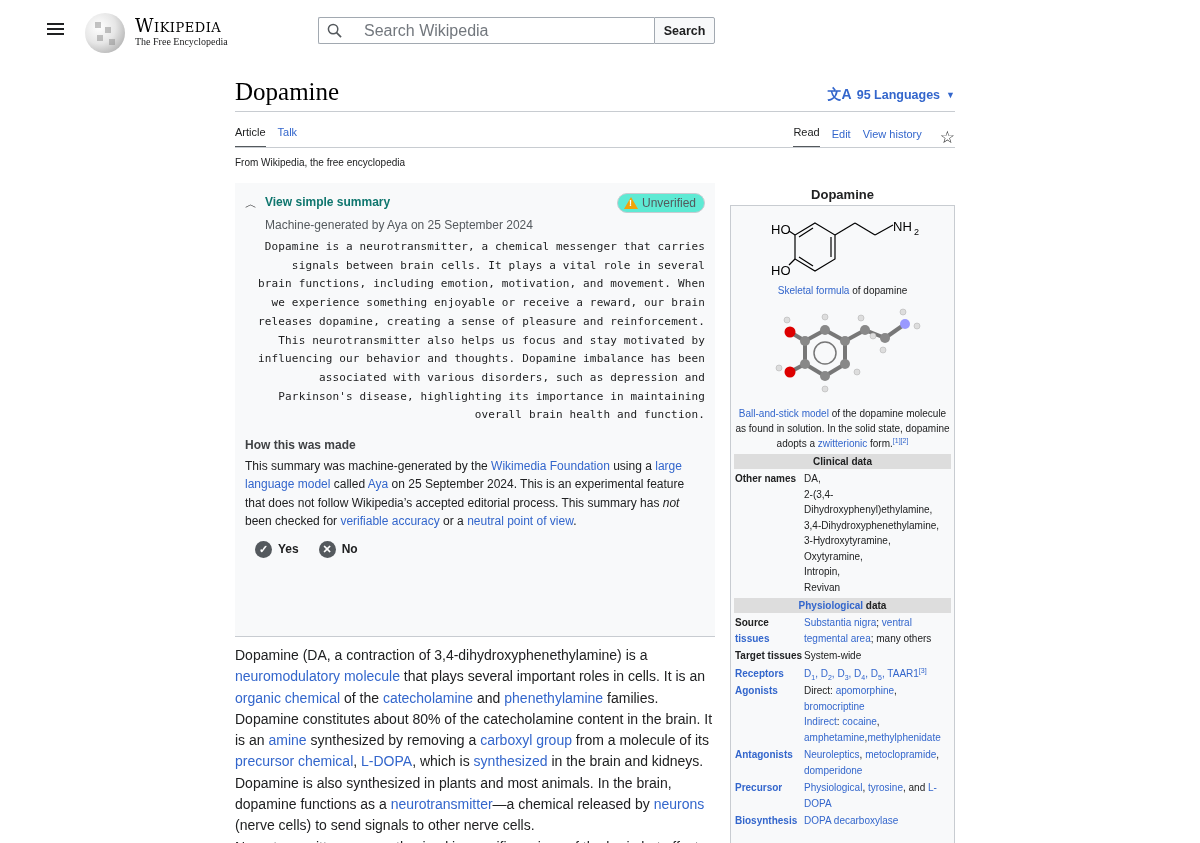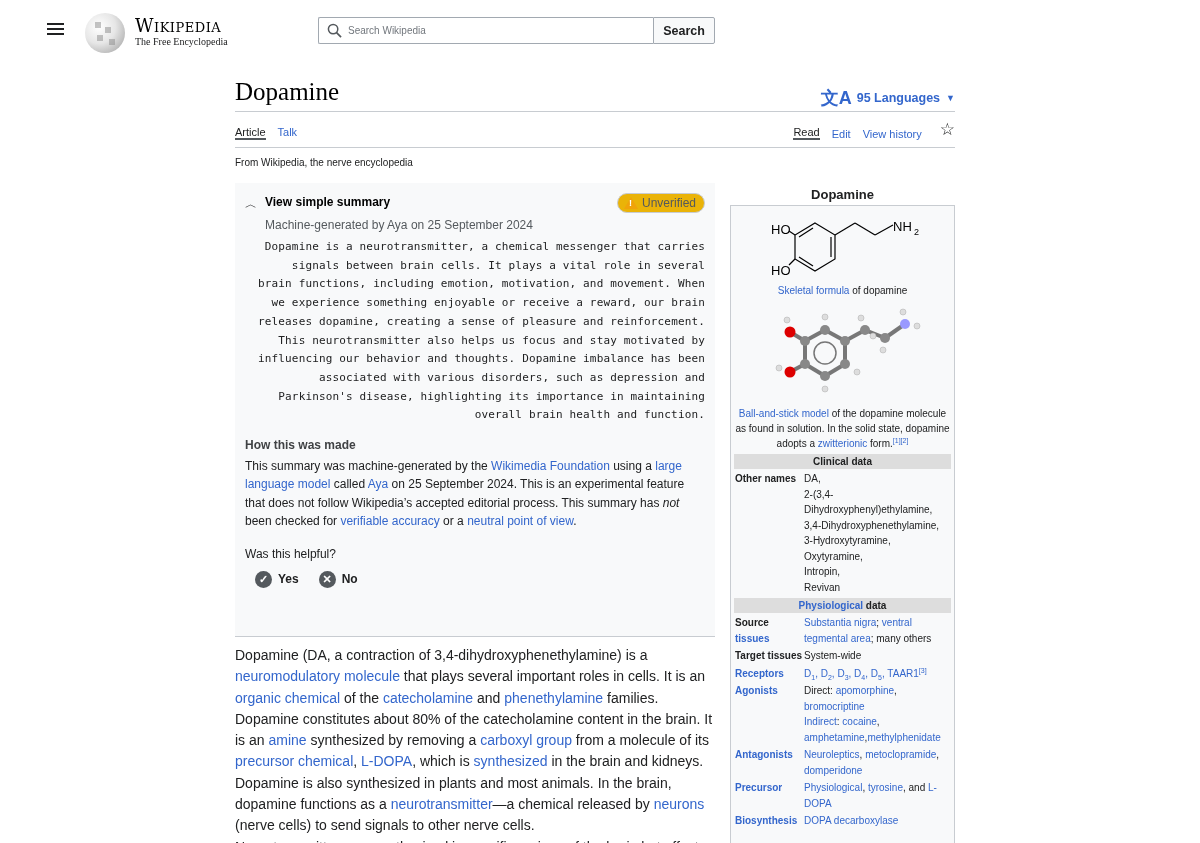--- a/index.html
+++ b/index.html
@@ -12,47 +12,47 @@
   .hamburger { position: absolute; left: 47px; top: 23px; width: 17px; height: 14px; cursor: pointer; }
   .hamburger span { display: block; height: 2px; background: #202122; margin-bottom: 3px; }
   .logo-globe { position: absolute; left: 85px; top: 13px; width: 40px; height: 40px; border-radius: 50%;
     background: radial-gradient(circle at 35% 35%, #ffffff 0%, #e6e6e6 45%, #9a9a9a 100%); }
   .logo-globe .piece { position: absolute; width: 6px; height: 6px; background: #8a8a8a; opacity: .5; }
   .wordmark { position: absolute; left: 135px; top: 17px; }
   .wordmark .name { font-family: "DejaVu Serif", serif; font-size: 18px; letter-spacing: 0.5px; color: #000; line-height: 18px; font-variant: small-caps; }
   .wordmark .tag { font-family: "Liberation Serif", serif; font-size: 10px; color: #202122; margin-top: 1px; }
   .search { position: absolute; left: 318px; top: 17px; width: 397px; height: 27px; display: flex; }
   .search-box { flex: 1; border: 1px solid #a2a9b1; border-right: none; border-radius: 2px 0 0 2px; display: flex; align-items: center; padding-left: 8px; background: #fff; }
-  .search-box input { border: none; outline: none; font-family: "Liberation Sans", sans-serif; font-size: 10px; color: #202122; margin-left: 6px; width: 290px; background: transparent; }
+  .search-box input { border: none; outline: none; font-family: "Liberation Sans", sans-serif; font-size: 16px; color: #202122; margin-left: 22px; width: 290px; background: transparent; }
   .search-box input::placeholder { color: #72777d; }
   .search-btn { width: 62px; border: 1px solid #a2a9b1; border-radius: 0 2px 2px 0; background: #f8f9fa; font-family: "Liberation Sans", sans-serif; font-size: 12.5px; font-weight: bold; color: #202122; cursor: pointer; }
 
   
   .page-title { position: absolute; left: 235px; top: 78px; font-family: "Liberation Serif", serif; font-size: 25px; color: #000; }
   .lang-btn { position: absolute; right: 245px; top: 86px; display: flex; align-items: center; color: #3366cc; font-size: 12.5px; font-weight: bold; cursor: pointer; }
-  .lang-btn .xa { font-size: 18px; margin-right: 5px; }
+  .lang-btn .xa { font-size: 14px; margin-right: 5px; }
   .lang-btn .chev { margin-left: 6px; font-size: 9px; }
   .title-rule { position: absolute; left: 235px; top: 111px; width: 720px; height: 1px; background: #c8ccd1; }
 
   .tabs-left { position: absolute; left: 235px; top: 126px; display: flex; gap: 12px; font-size: 11px; }
   .tabs-right { position: absolute; right: 245px; top: 126px; display: flex; gap: 12px; font-size: 11px; align-items: flex-end; }
-  .tab { cursor: pointer; }
+  .tab { padding-bottom: 8px; cursor: pointer; }
   .tab.active { color: #202122; border-bottom: 2px solid #54595d; }
   .tab.link { color: #3366cc; }
   .star { font-size: 17px; color: #202122; margin-left: 6px; margin-top: -10px; cursor: pointer; }
   .tabs-rule { position: absolute; left: 235px; top: 147px; width: 720px; height: 1px; background: #c8ccd1; }
   .from-wiki { position: absolute; left: 235px; top: 157px; font-size: 10px; color: #202122; }
 
   
   .summary { position: absolute; left: 235px; top: 183px; width: 480px; height: 454px; background: #f8f9fa; border-bottom: 1px solid #c8ccd1; padding: 12px 10px; }
   .sum-head { display: flex; align-items: flex-start; }
   .sum-head .caret { font-size: 12px; width: 20px; margin-top: 1px; }
-  .sum-title { font-size: 12px; font-weight: bold; color: #000000; }
+  .sum-title { font-size: 12px; font-weight: bold; color: #0f766e; }
   .sum-sub { font-size: 12px; color: #54595d; margin-left: 20px; margin-top: 5px; }
-  .badge { position: absolute; right: 10px; top: 10px; border: 1px solid #c8ccd1; border-radius: 12px; padding: 2px 8px 2px 6px; font-size: 12px; color: #54595d; background: #eab308; display: flex; align-items: center; gap: 4px; }
+  .badge { position: absolute; right: 10px; top: 10px; border: 1px solid #c8ccd1; border-radius: 12px; padding: 2px 8px 2px 6px; font-size: 12px; color: #54595d; background: #5eead4; display: flex; align-items: center; gap: 4px; }
   .warn { width: 0; height: 0; border-left: 7px solid transparent; border-right: 7px solid transparent; border-bottom: 12px solid #f0a30a; position: relative; }
   .warn::after { content: "!"; position: absolute; left: -2px; top: 1px; font-size: 9px; font-weight: bold; color: #fff; }
   .sec-h { font-size: 12px; font-weight: bold; color: #404244; }
   .mono { font-family: "DejaVu Sans Mono", monospace; font-size: 11px; line-height: 18.7px; color: #202122; white-space: pre; margin-top: 6px; letter-spacing: 0.15px; text-align: right; }
   .how { font-size: 12px; line-height: 18.4px; color: #202122; margin-top: 5px; }
   .helpful { font-size: 12px; color: #202122; margin-top: 16px; }
   .fb { display: flex; gap: 20px; margin-top: 10px; margin-left: 10px; }
   .fb-btn { display: flex; align-items: center; gap: 6px; font-size: 12px; font-weight: bold; cursor: pointer; }
   .fb-btn .circ { width: 17px; height: 17px; border-radius: 50%; background: #54595d; color: #fff; font-size: 11px; display: flex; align-items: center; justify-content: center; }
 
@@ -116,21 +116,21 @@
   <span class="tab active">Article</span>
   <span class="tab link">Talk</span>
 </div>
 <div class="tabs-right">
   <span class="tab active">Read</span>
   <span class="tab link">Edit</span>
   <span class="tab link">View history</span>
   <span class="star">☆</span>
 </div>
 <div class="tabs-rule"></div>
-<div class="from-wiki">From Wikipedia, the nerve encyclopedia</div>
+<div class="from-wiki">From Wikipedia, the free encyclopedia</div>
 
 <div class="summary">
   <div class="sum-head">
     <span class="caret">︿</span>
     <span class="sum-title">View simple summary</span>
   </div>
   <div class="sum-sub">Machine-generated by Aya on 25 September 2024</div>
   <div class="badge">
     <span class="warn"></span>
     <span>Unverified</span>
@@ -143,21 +143,20 @@
 <span>releases dopamine, creating a sense of pleasure and reinforcement.</span>
 <span>This neurotransmitter also helps us focus and stay motivated by</span>
 <span>influencing our behavior and thoughts. Dopamine imbalance has been</span>
 <span>associated with various disorders, such as depression and</span>
 <span>Parkinson's disease, highlighting its importance in maintaining</span>
 <span>overall brain health and function.</span></div>
 
   <div class="sec-h" style="margin-top:13px;">How this was made</div>
   <div class="how"><span>This summary was machine-generated by the </span><a class="link">Wikimedia Foundation</a><span> using a </span><a class="link">large language model</a><span> called </span><a class="link">Aya</a><span> on 25 September 2024. This is an experimental feature that does not follow Wikipedia’s accepted editorial process. This summary has </span><em>not</em><span> been checked for </span><a class="link">verifiable accuracy</a><span> or a </span><a class="link">neutral point of view</a><span>.</span></div>
 
-  <div class="helpful">Was this helpful?</div>
   <div class="fb">
     <div class="fb-btn">
         <span class="circ">✓</span>
         <span>Yes</span>
       </div>
     <div class="fb-btn">
         <span class="circ">✕</span>
         <span>No</span>
       </div>
   </div>

